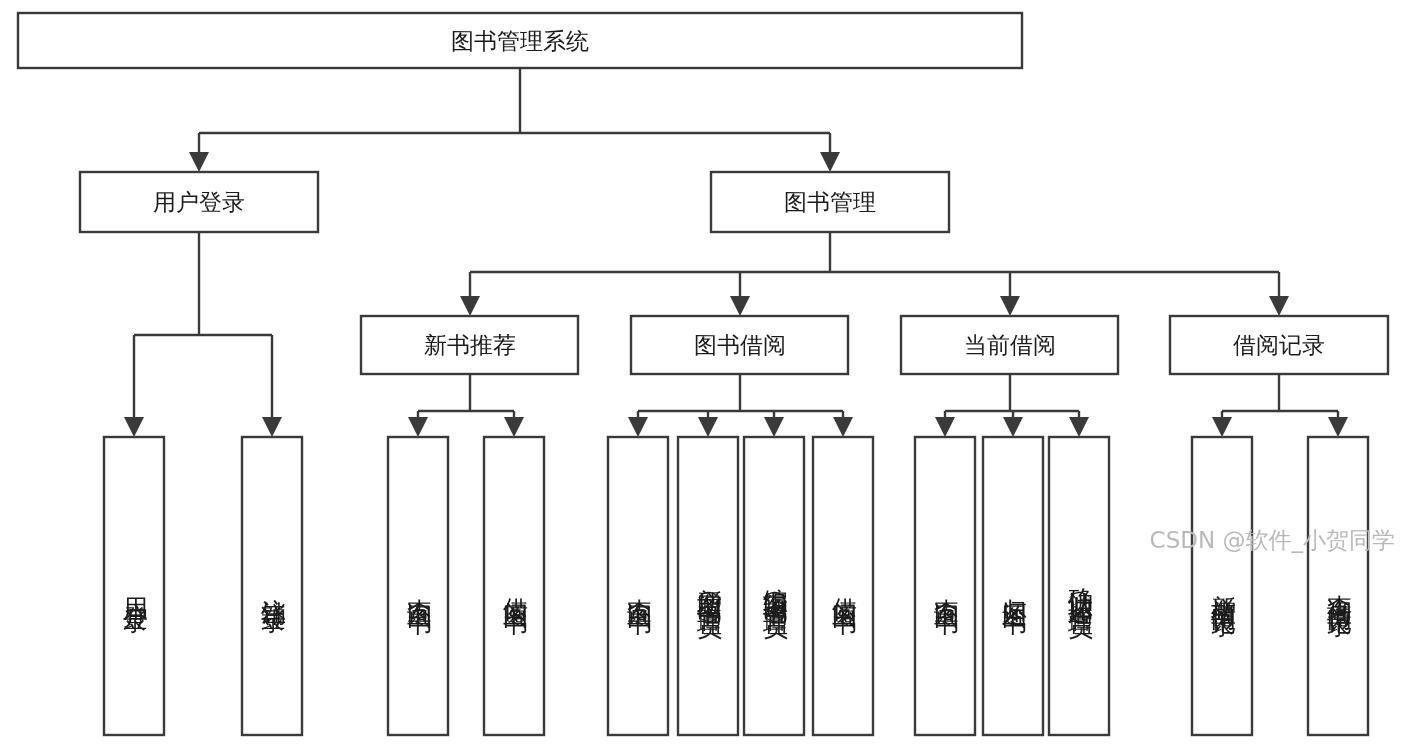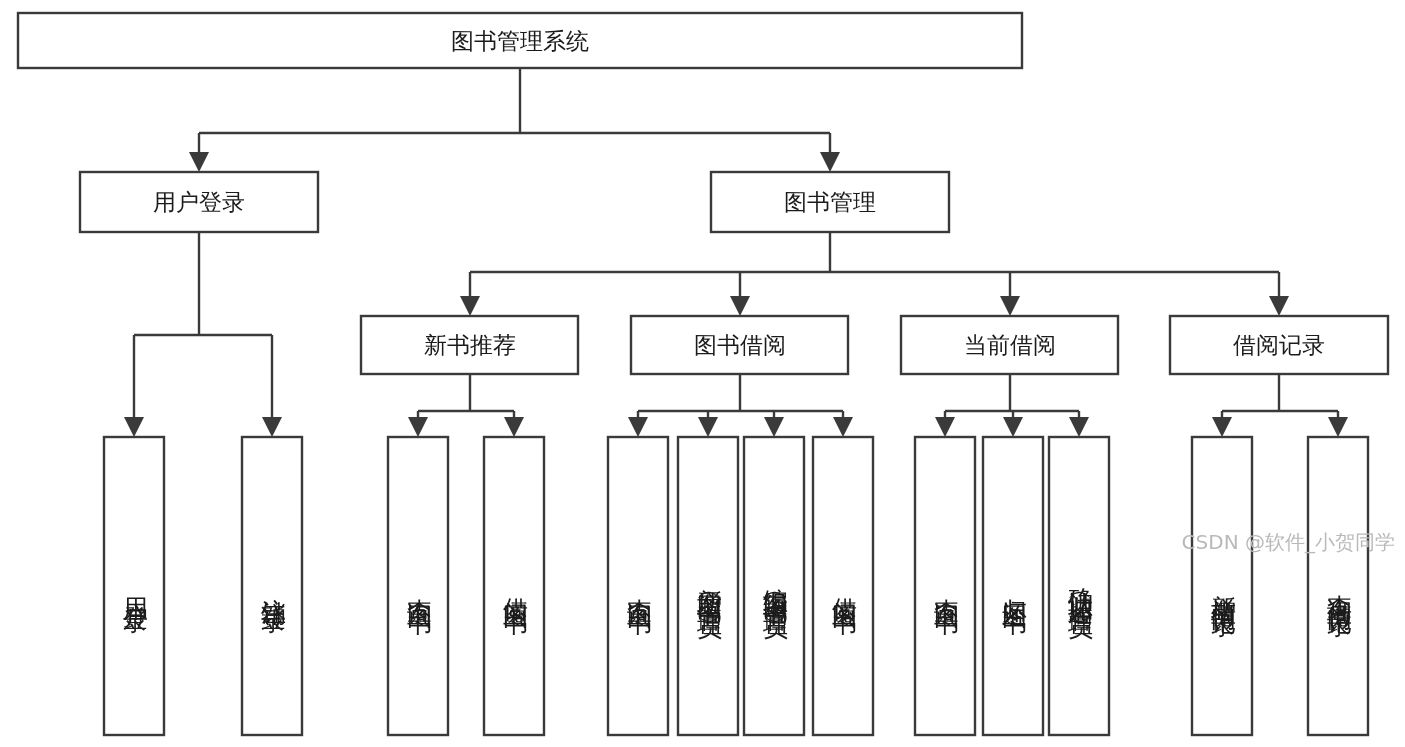--- a/index.html
+++ b/index.html
@@ -61,21 +61,21 @@
     text-anchor: middle;
     dominant-baseline: middle;
     writing-mode: vertical-rl;
     letter-spacing: 4px;
   }
   .watermark {
     position: absolute;
     right: 10px;
     bottom: 4px;
     font-family: "DejaVu Sans", "Liberation Sans", sans-serif;
-    font-size: 20px;
+    font-size: 23px;
     color: #b9b9b9;
     white-space: nowrap;
     user-select: none;
   }
 </style>
 </head>
 <body>
 
 <div id="diagram-root">
 

